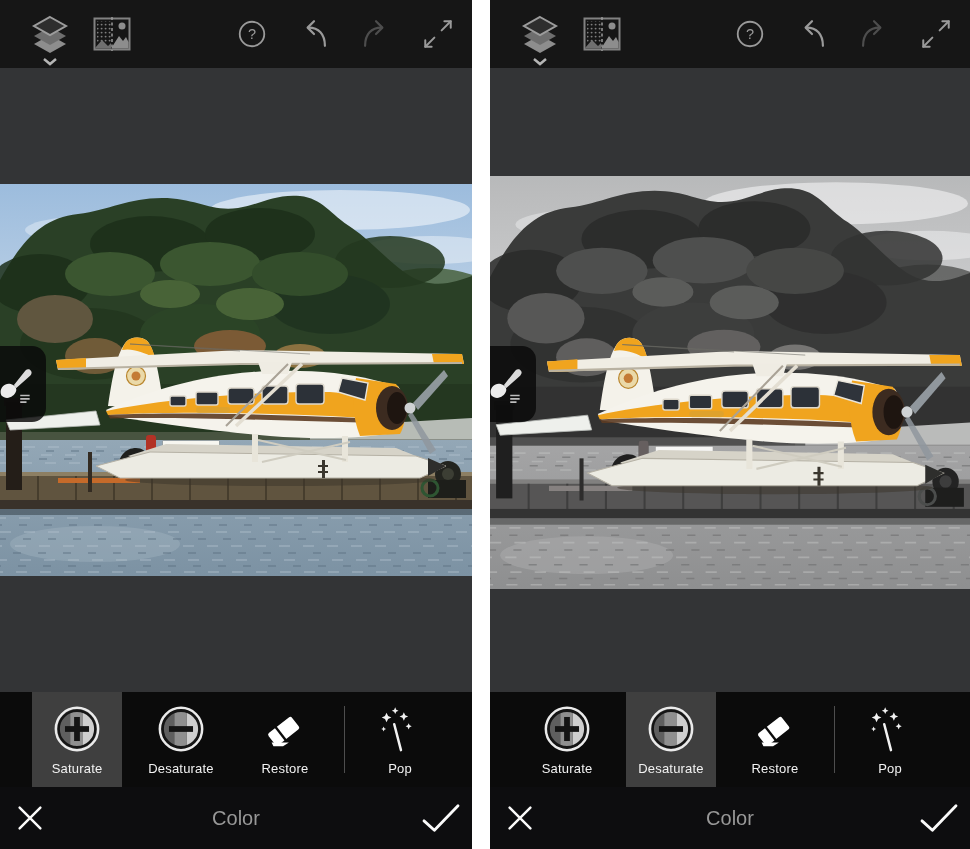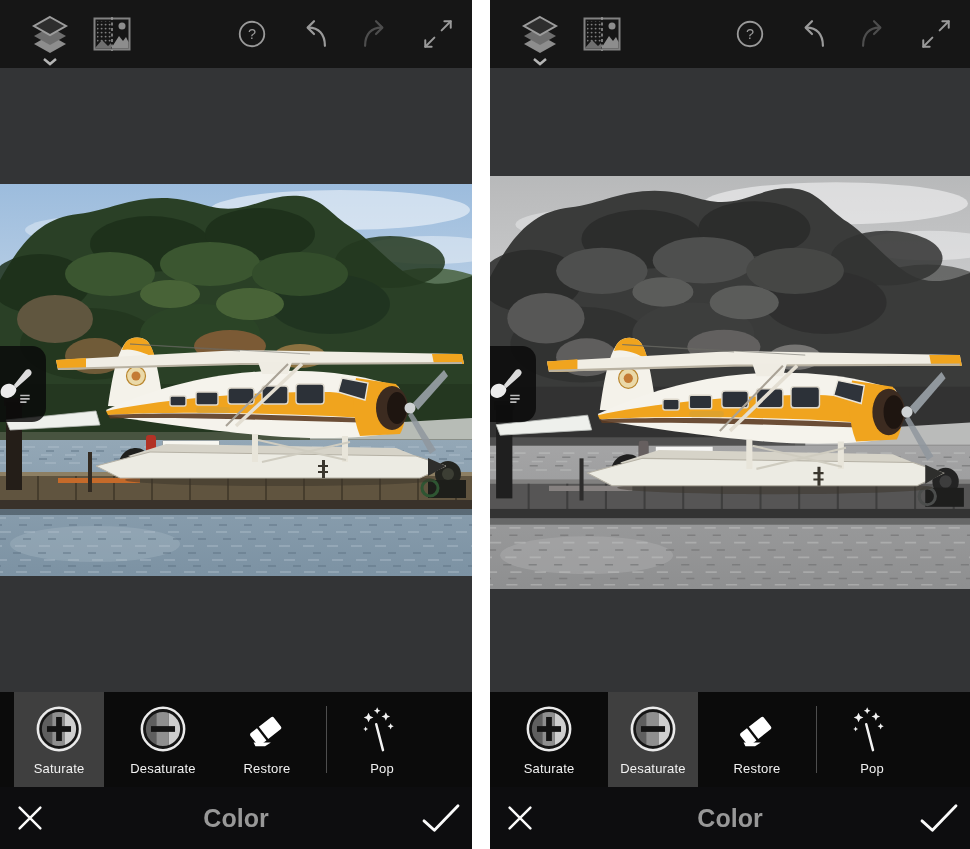--- a/index.html
+++ b/index.html
@@ -29,32 +29,32 @@
   .panel-right .photo{top:108px;height:413px;}
   .photo svg{display:block;width:100%;height:100%;}
   .brush-handle{
     position:absolute;left:-16px;top:278px;width:62px;height:76px;
     background:rgba(10,10,10,0.84);border-radius:14px;
     display:flex;align-items:center;justify-content:center;
   }
   .brush-handle svg{width:46px;height:46px;}
 
   
-  .tools{flex:0 0 95px;background:#0b0b0b;display:flex;align-items:stretch;padding-left:14px;}
+  .tools{flex:0 0 95px;background:#0b0b0b;display:flex;align-items:stretch;padding-left:32px;}
   .tool{width:90px;margin-right:14px;flex-direction:column;gap:7px;align-items:center;justify-content:center;border-radius:0;}
   .tool.selected{background:#3f3f3f;}
   .tool-icon svg{width:50px;height:50px;display:block;}
   .tool-label{color:#f2f2f2;font-size:13px;letter-spacing:.2px;}
   .tools-divider{width:1px;background:#4e4e4e;margin:14px 10px 14px 0;}
 
   
   .footerbar{flex:0 0 62px;background:#0d0d0f;display:flex;align-items:center;position:relative;}
   .fb-cancel{margin-left:11px;width:38px;height:38px;color:#fafafa;}
   .fb-cancel svg{width:34px;height:34px;}
-  .fb-title{position:absolute;left:0;right:0;text-align:center;color:#989898;font-size:25px;font-weight:700;pointer-events:none;}
+  .fb-title{position:absolute;left:0;right:0;text-align:center;color:#989898;font-size:20px;font-weight:400;pointer-events:none;}
   .fb-confirm{margin-left:auto;margin-right:8px;width:46px;height:40px;color:#fafafa;}
   .fb-confirm svg{width:44px;height:34px;}
 </style>
 </head>
 <body>
 
 <svg width="0" height="0" style="position:absolute" aria-hidden="true">
 <defs>
   <pattern id="dotP" width="4" height="4" patternUnits="userSpaceOnUse">
     <circle cx="1.6" cy="1.6" r="0.95" fill="#7e7e7e"></circle>

